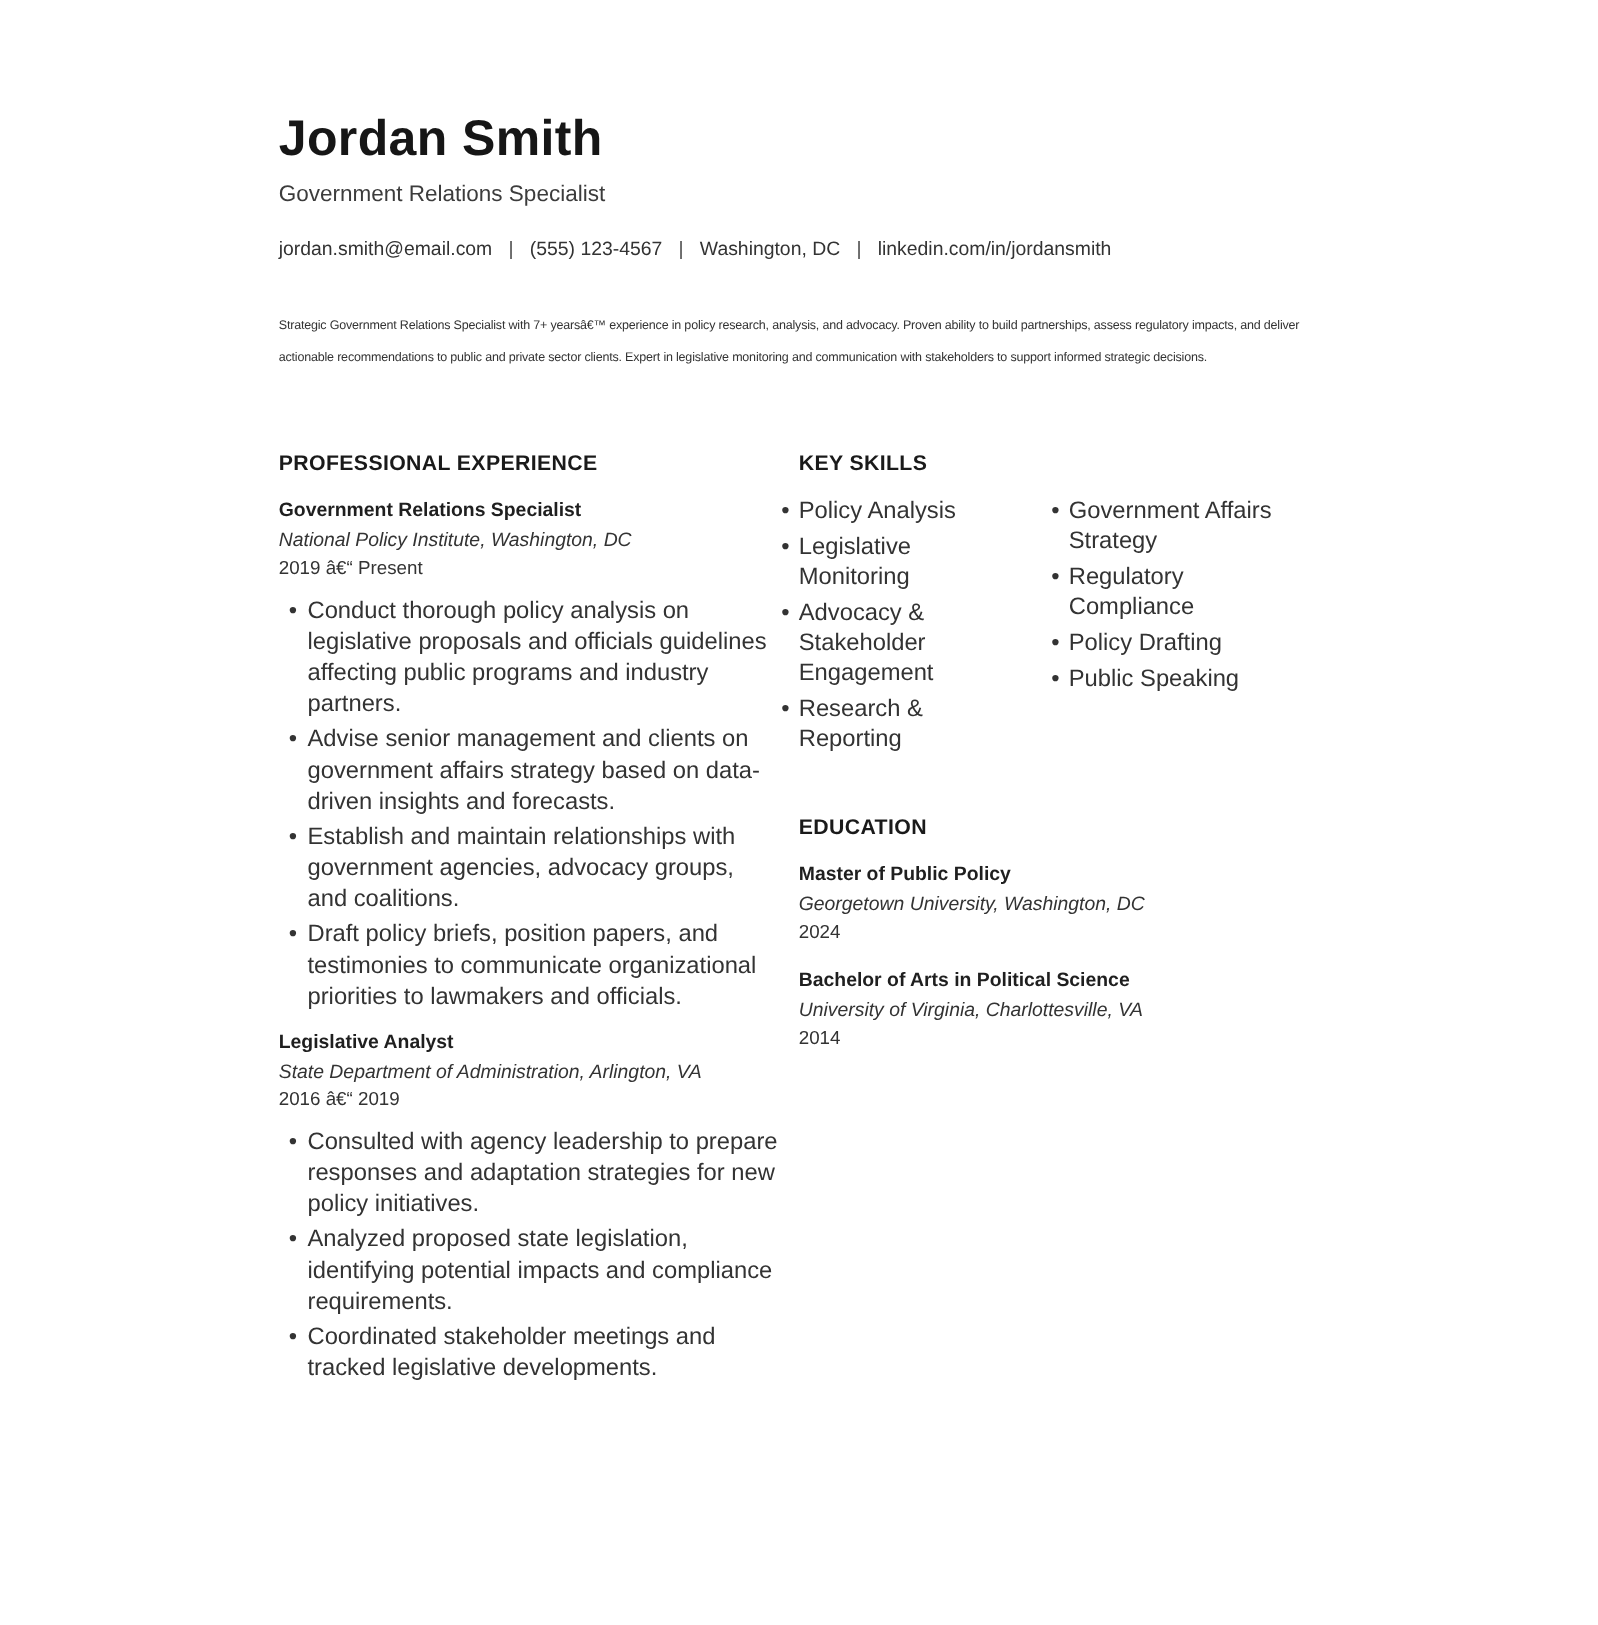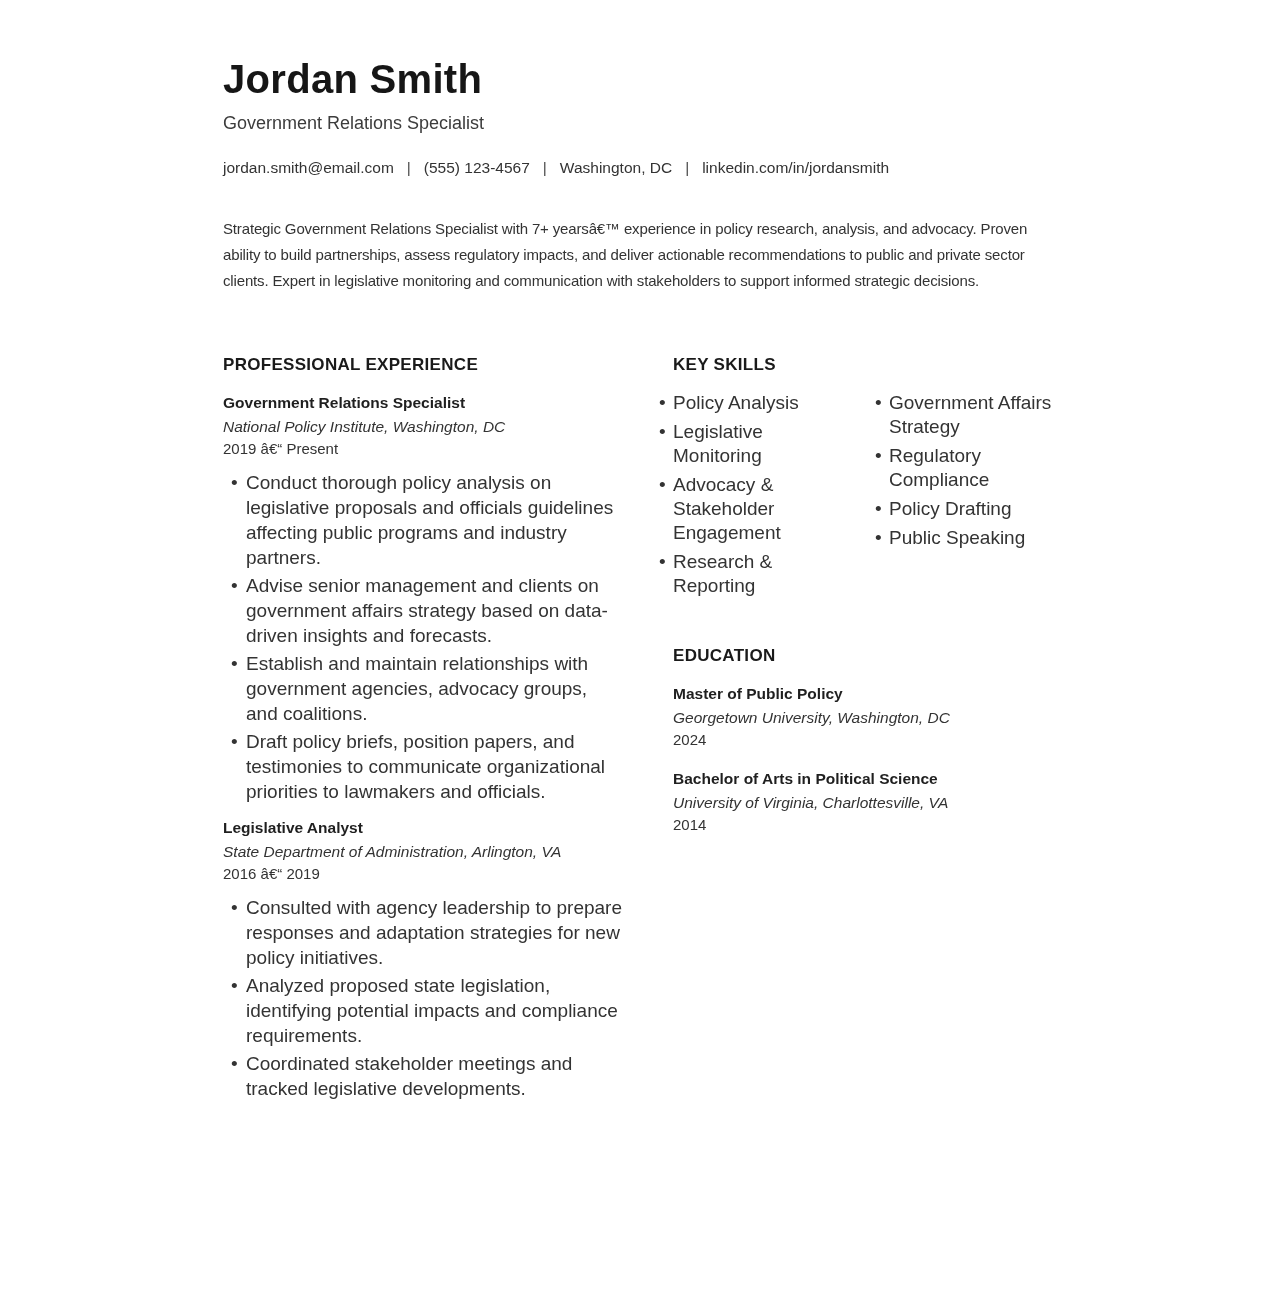--- a/index.html
+++ b/index.html
@@ -9,22 +9,22 @@
     font-family: "Liberation Sans", "DejaVu Sans", sans-serif;
     color: #333333;
   }
   body {
     width: 1278px;
     min-height: 1300px;
     position: relative;
   }
   .page {
     width: 832px;
-    margin: 12px auto;
-    padding-top: 44px;
+    margin: 0 auto;
+    padding-top: 88px;
     padding-bottom: 60px;
   }
 
   
   .name {
     font-size: 40px;
     line-height: 46px;
     font-weight: 700;
     color: #161616;
     margin: 0 0 9px 0;
@@ -54,32 +54,32 @@
     line-height: 22px;
     font-weight: 700;
     color: #1a1a1a;
     letter-spacing: 0.3px;
     margin: 0 0 15px 0;
   }
 
   
   .summary-section { margin-top: 38px; }
   .summary-text {
-    font-size: 15px;
+    font-size: 10px;
     line-height: 26px;
     letter-spacing: -0.15px;
     color: #333333;
     margin: 0;
   }
 
   
   .main {
     display: grid;
     grid-template-columns: 400px 396px;
-    column-gap: 50px;
+    column-gap: 16px;
     margin-top: 60px;
     align-items: start;
   }
 
   
   .job-title {
     font-size: 15.5px;
     line-height: 24px;
     font-weight: 700;
     color: #1f1f1f;

